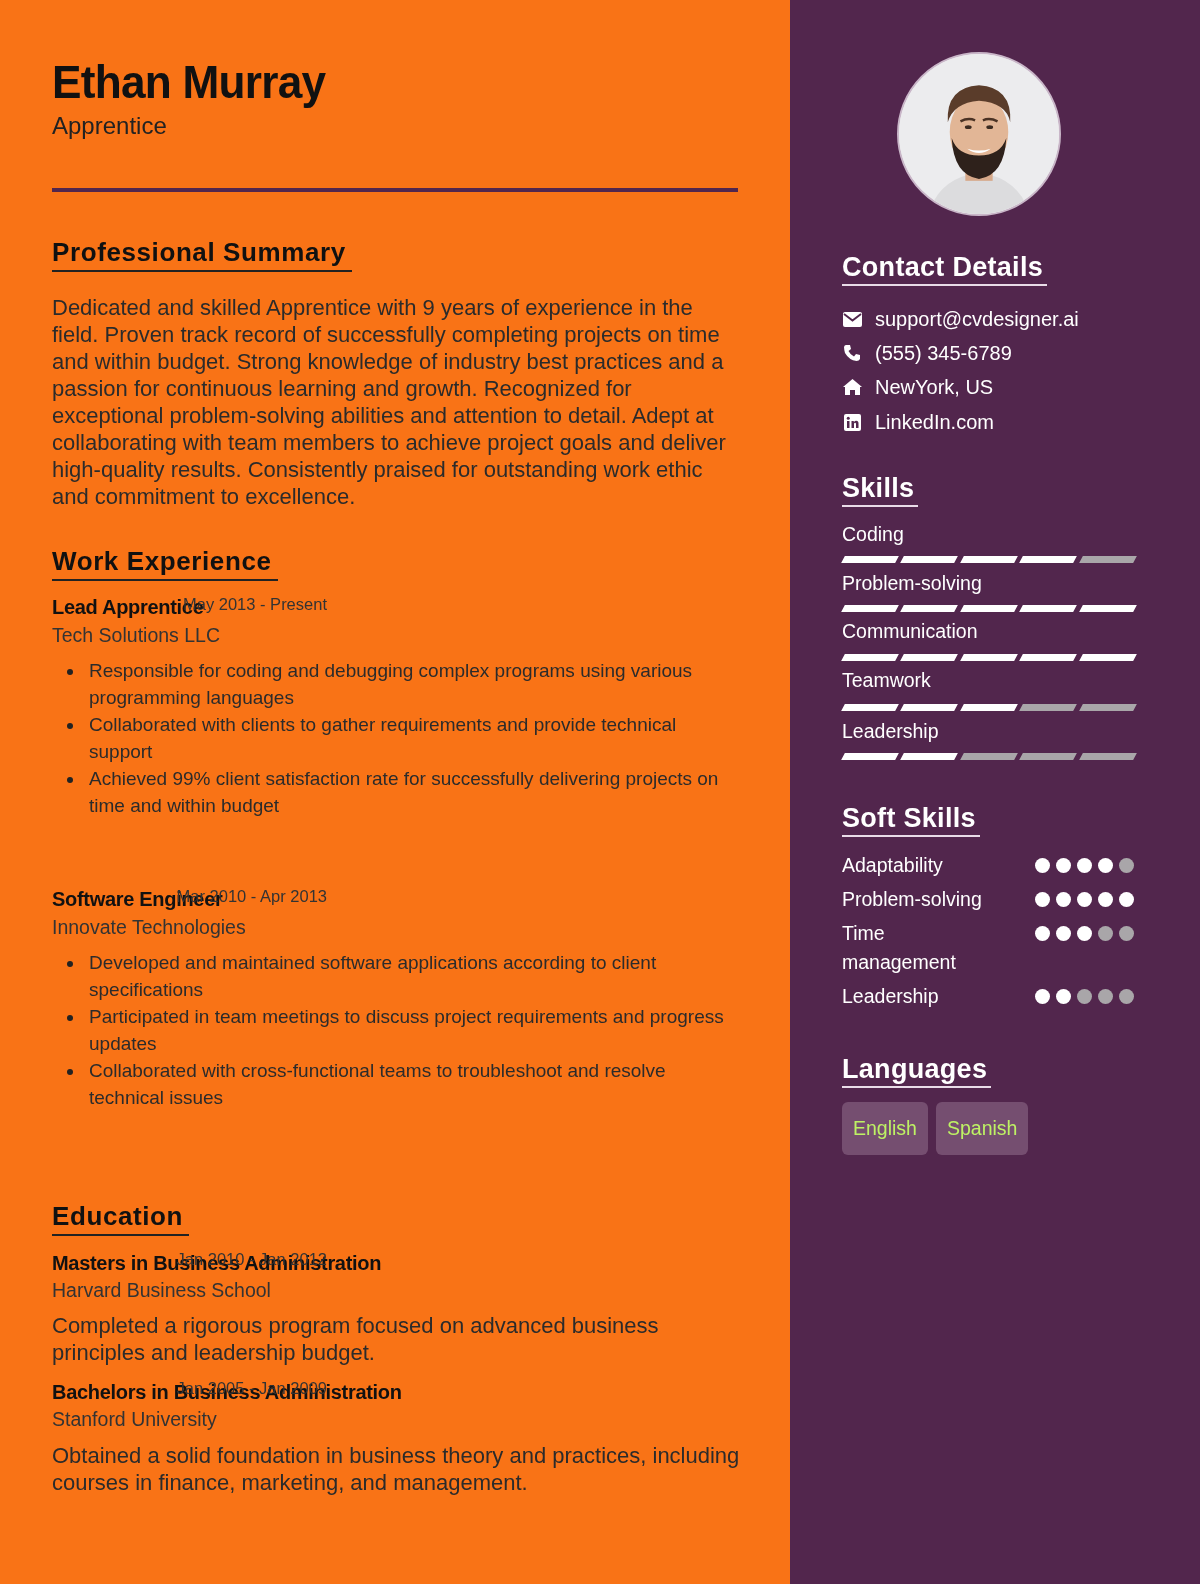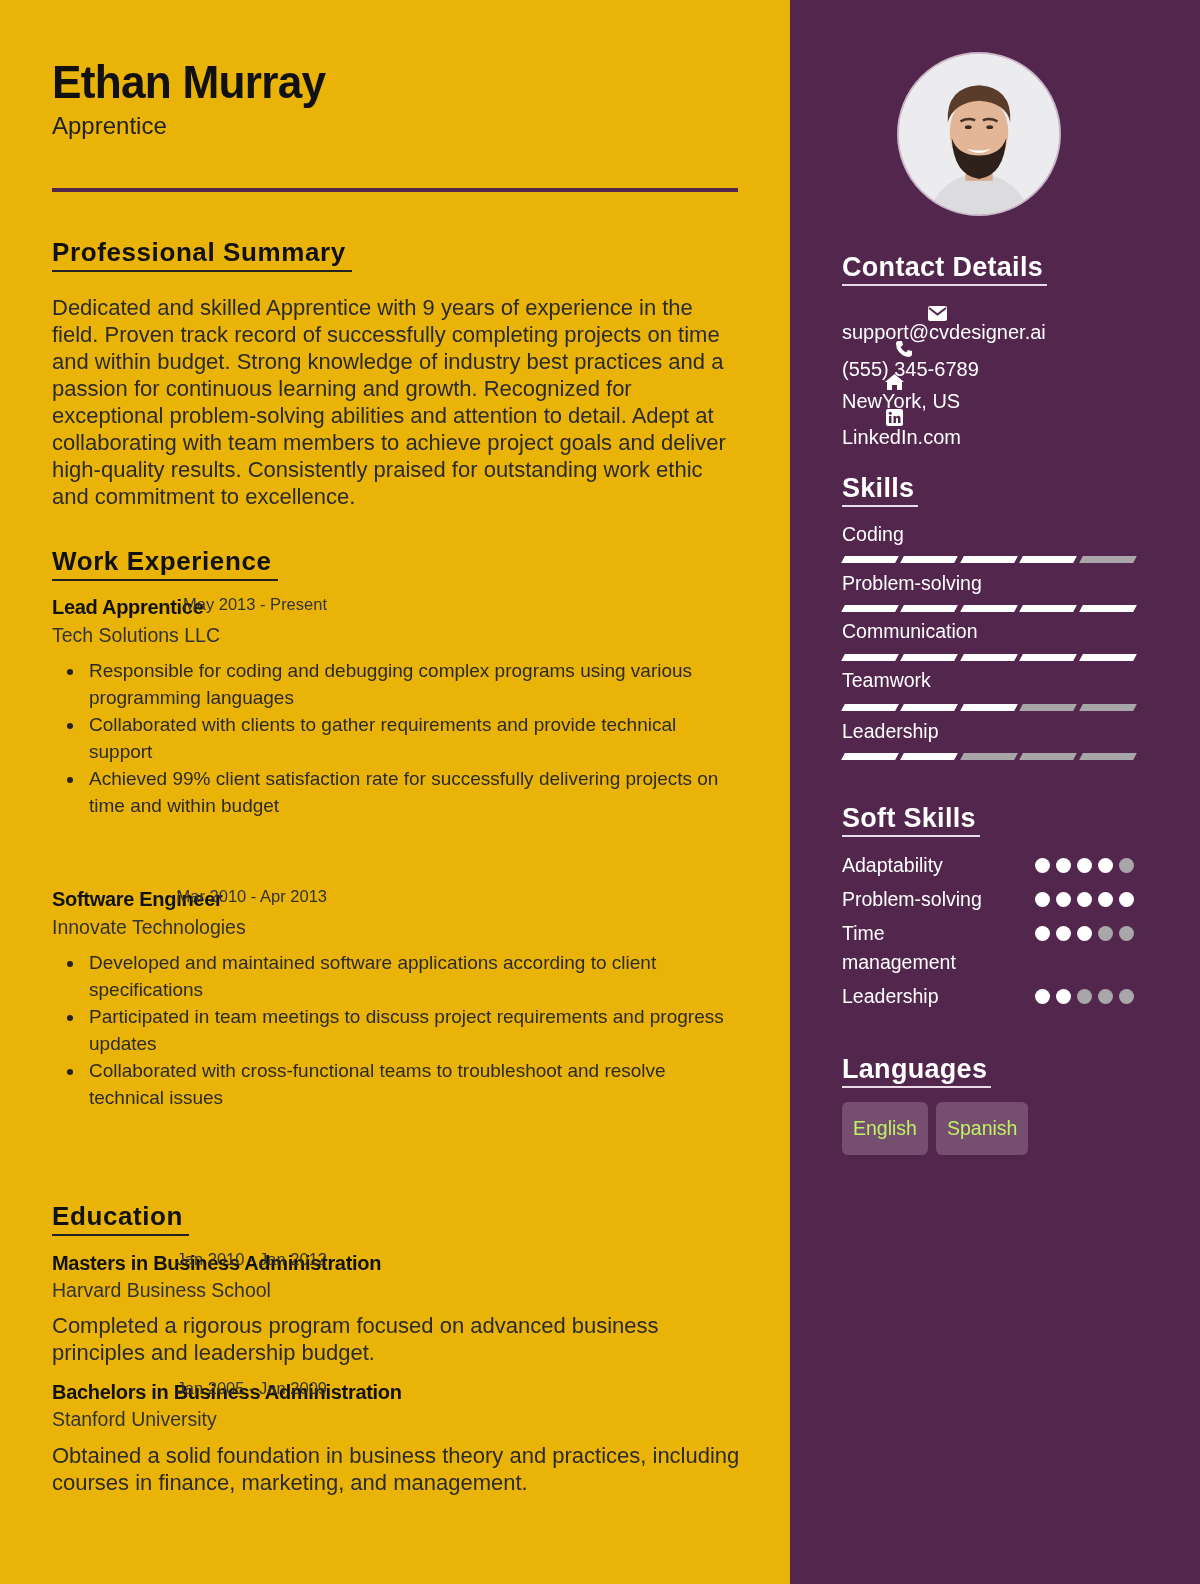--- a/index.html
+++ b/index.html
@@ -1,19 +1,19 @@
 <!DOCTYPE html>
 <html><head>
 <meta charset="utf-8">
 <style>
   * { box-sizing: border-box; margin: 0; padding: 0; }
   html, body { width: 1200px; height: 1584px; background: #ffffff; overflow: hidden; }
   body { font-family: "Liberation Sans", sans-serif; color: #222; position: relative; }
 
-  .main { position: absolute; left: 0; top: 0; width: 790px; height: 1584px; background: #eab308; }
+  .main { position: absolute; left: 0; top: 0; width: 790px; height: 1584px; background: #f97316; }
   .sidebar { position: absolute; left: 790px; top: 0; width: 410px; height: 1584px; background: #52264d; color: #fff; }
 
   .name { position: absolute; left: 52px; top: 54px; font-size: 47px; font-weight: 700; color: #111; letter-spacing: -0.8px; transform: scaleX(0.94); transform-origin: left; }
   .title { position: absolute; left: 52px; top: 112px; font-size: 24px; color: #222; }
   .divider { position: absolute; left: 52px; top: 188px; width: 686px; height: 4px; background: #52264d; }
 
   .sec-head { position: absolute; left: 52px; font-size: 26px; font-weight: 700; color: #111; letter-spacing: 0.6px; padding-bottom: 2px; border-bottom: 2px solid #222; padding-right: 6px; }
 
   .para { position: absolute; left: 52px; width: 690px; font-size: 22px; line-height: 27px; color: #2b2b2b; }
 
@@ -23,21 +23,21 @@
   .bullets { position: absolute; left: 52px; width: 690px; list-style: none; }
   .bullets li { position: relative; padding-left: 37px; font-size: 19px; line-height: 27px; color: #2b2b2b; margin-bottom: 0; }
   .bullets li::before { content: ""; position: absolute; left: 15px; top: 12px; width: 6px; height: 6px; border-radius: 50%; background: #222; }
 
   
   .photo { position: absolute; left: 897px; top: 52px; width: 164px; height: 164px; border-radius: 50%; background: #ececee; border: 2px solid #c9b6c8; overflow: hidden; }
   .photo svg { width: 100%; height: 100%; display: block; }
 
   .s-head { position: absolute; left: 842px; font-size: 27px; font-weight: 700; color: #fff; letter-spacing: 0.3px; padding-bottom: 1px; border-bottom: 2px solid #e9dce8; padding-right: 4px; }
 
-  .contact-row { position: absolute; left: 842px; height: 26px; display: flex; align-items: center; flex-direction: column; }
+  .contact-row { position: absolute; left: 842px; height: 26px; display: flex; align-items: center; }
   .contact-row .ico { width: 20px; height: 20px; margin-right: 13px; display: flex; align-items: center; justify-content: center; }
   .contact-row .ico svg { display: block; }
   .contact-row .txt { font-size: 20px; color: #fff; }
 
   .skill-label { position: absolute; left: 842px; font-size: 19.5px; color: #fff; }
   .skill-bar { position: absolute; left: 843px; width: 292px; height: 7px; display: flex; gap: 5px; }
   .skill-bar .seg { flex: 1; height: 7px; background: #fff; transform: skewX(-28deg); }
   .skill-bar .seg.off { background: #a9a6a9; }
 
   .soft-label { position: absolute; left: 842px; font-size: 19.5px; color: #fff; line-height: 29px; width: 150px; }

